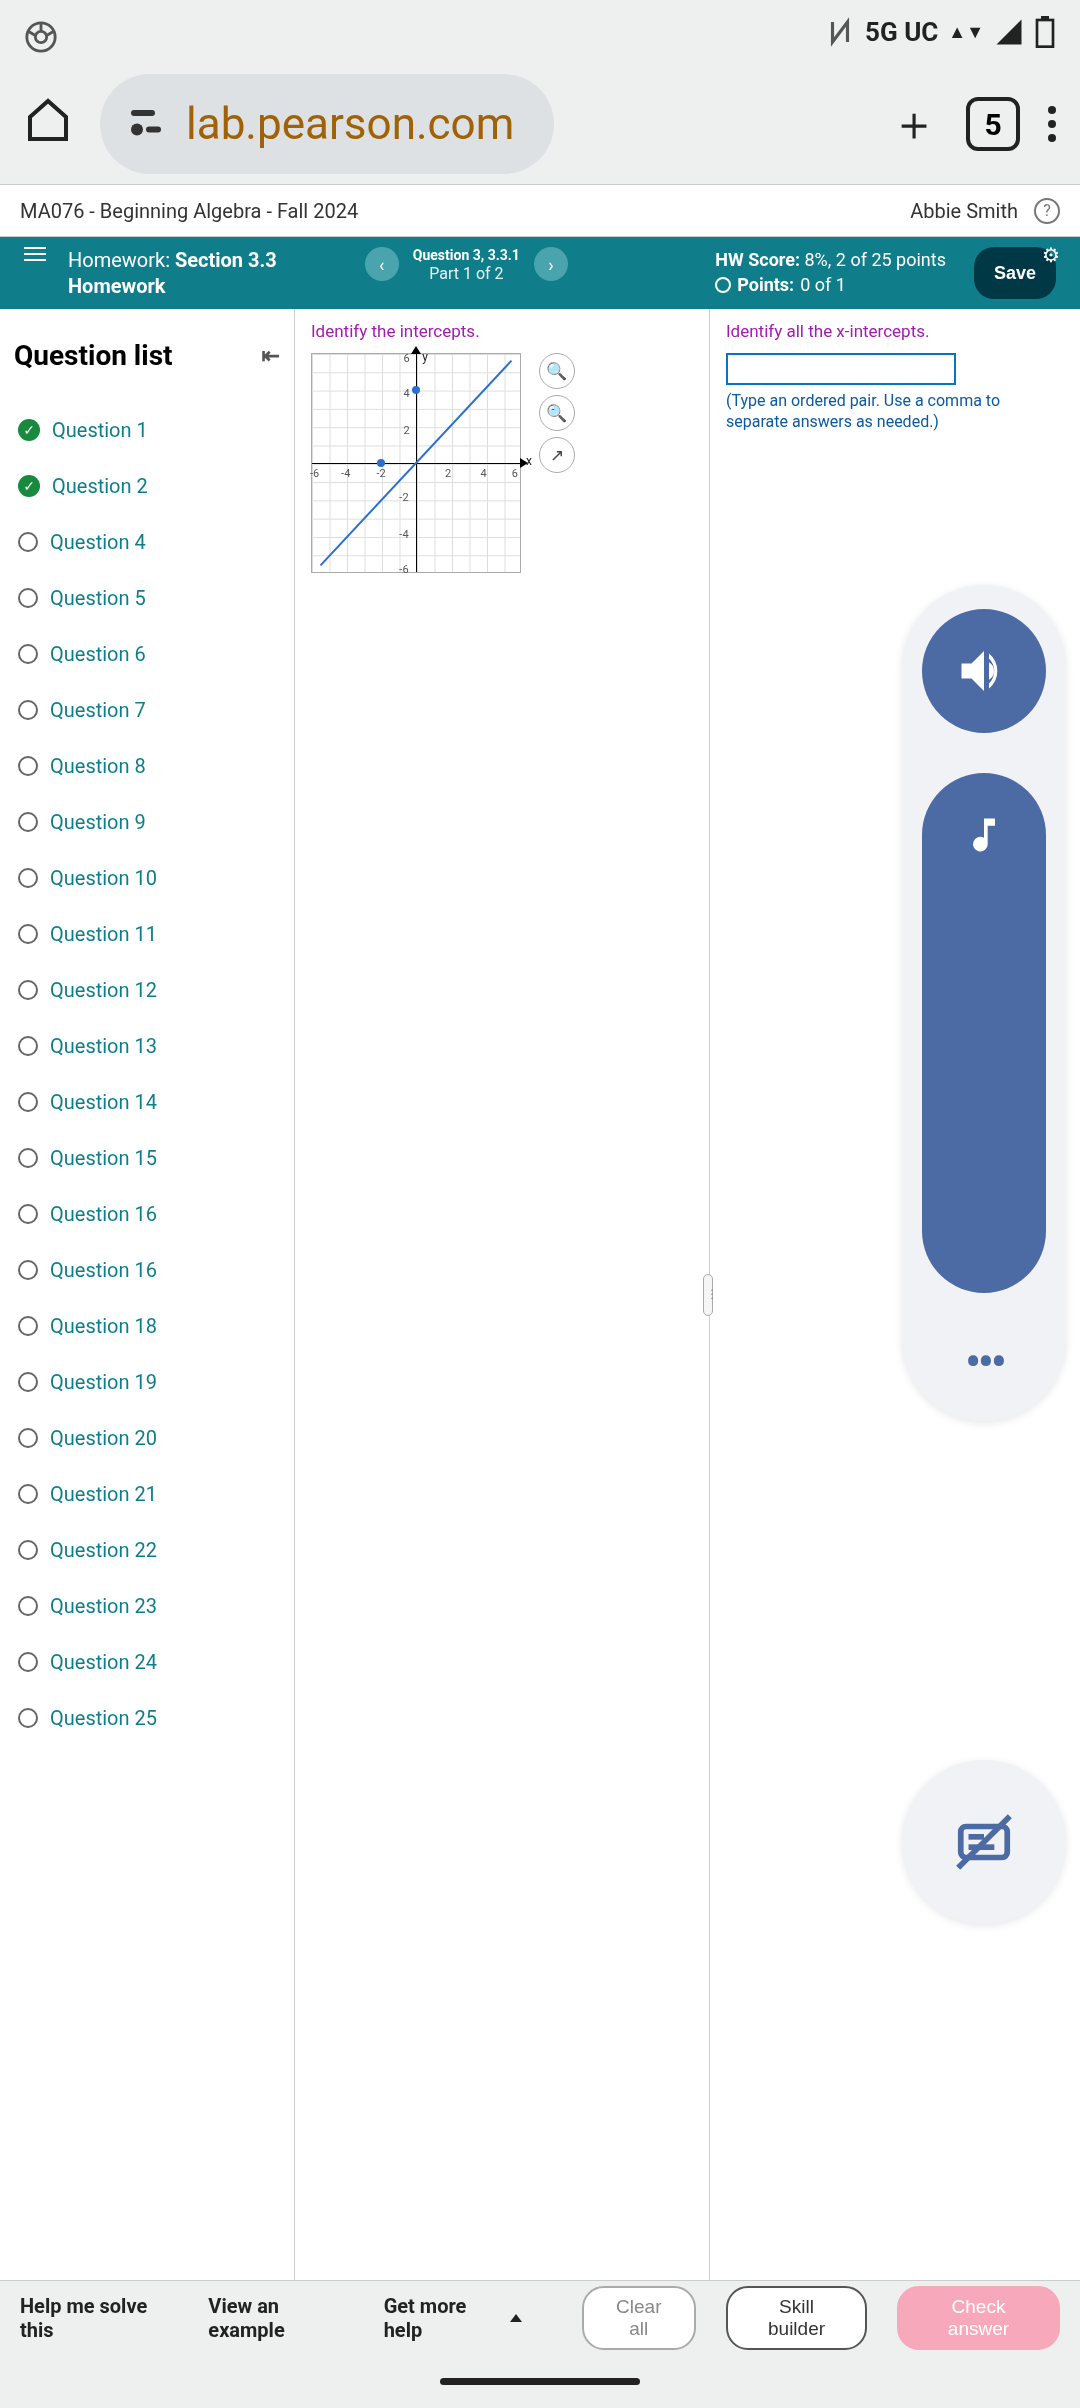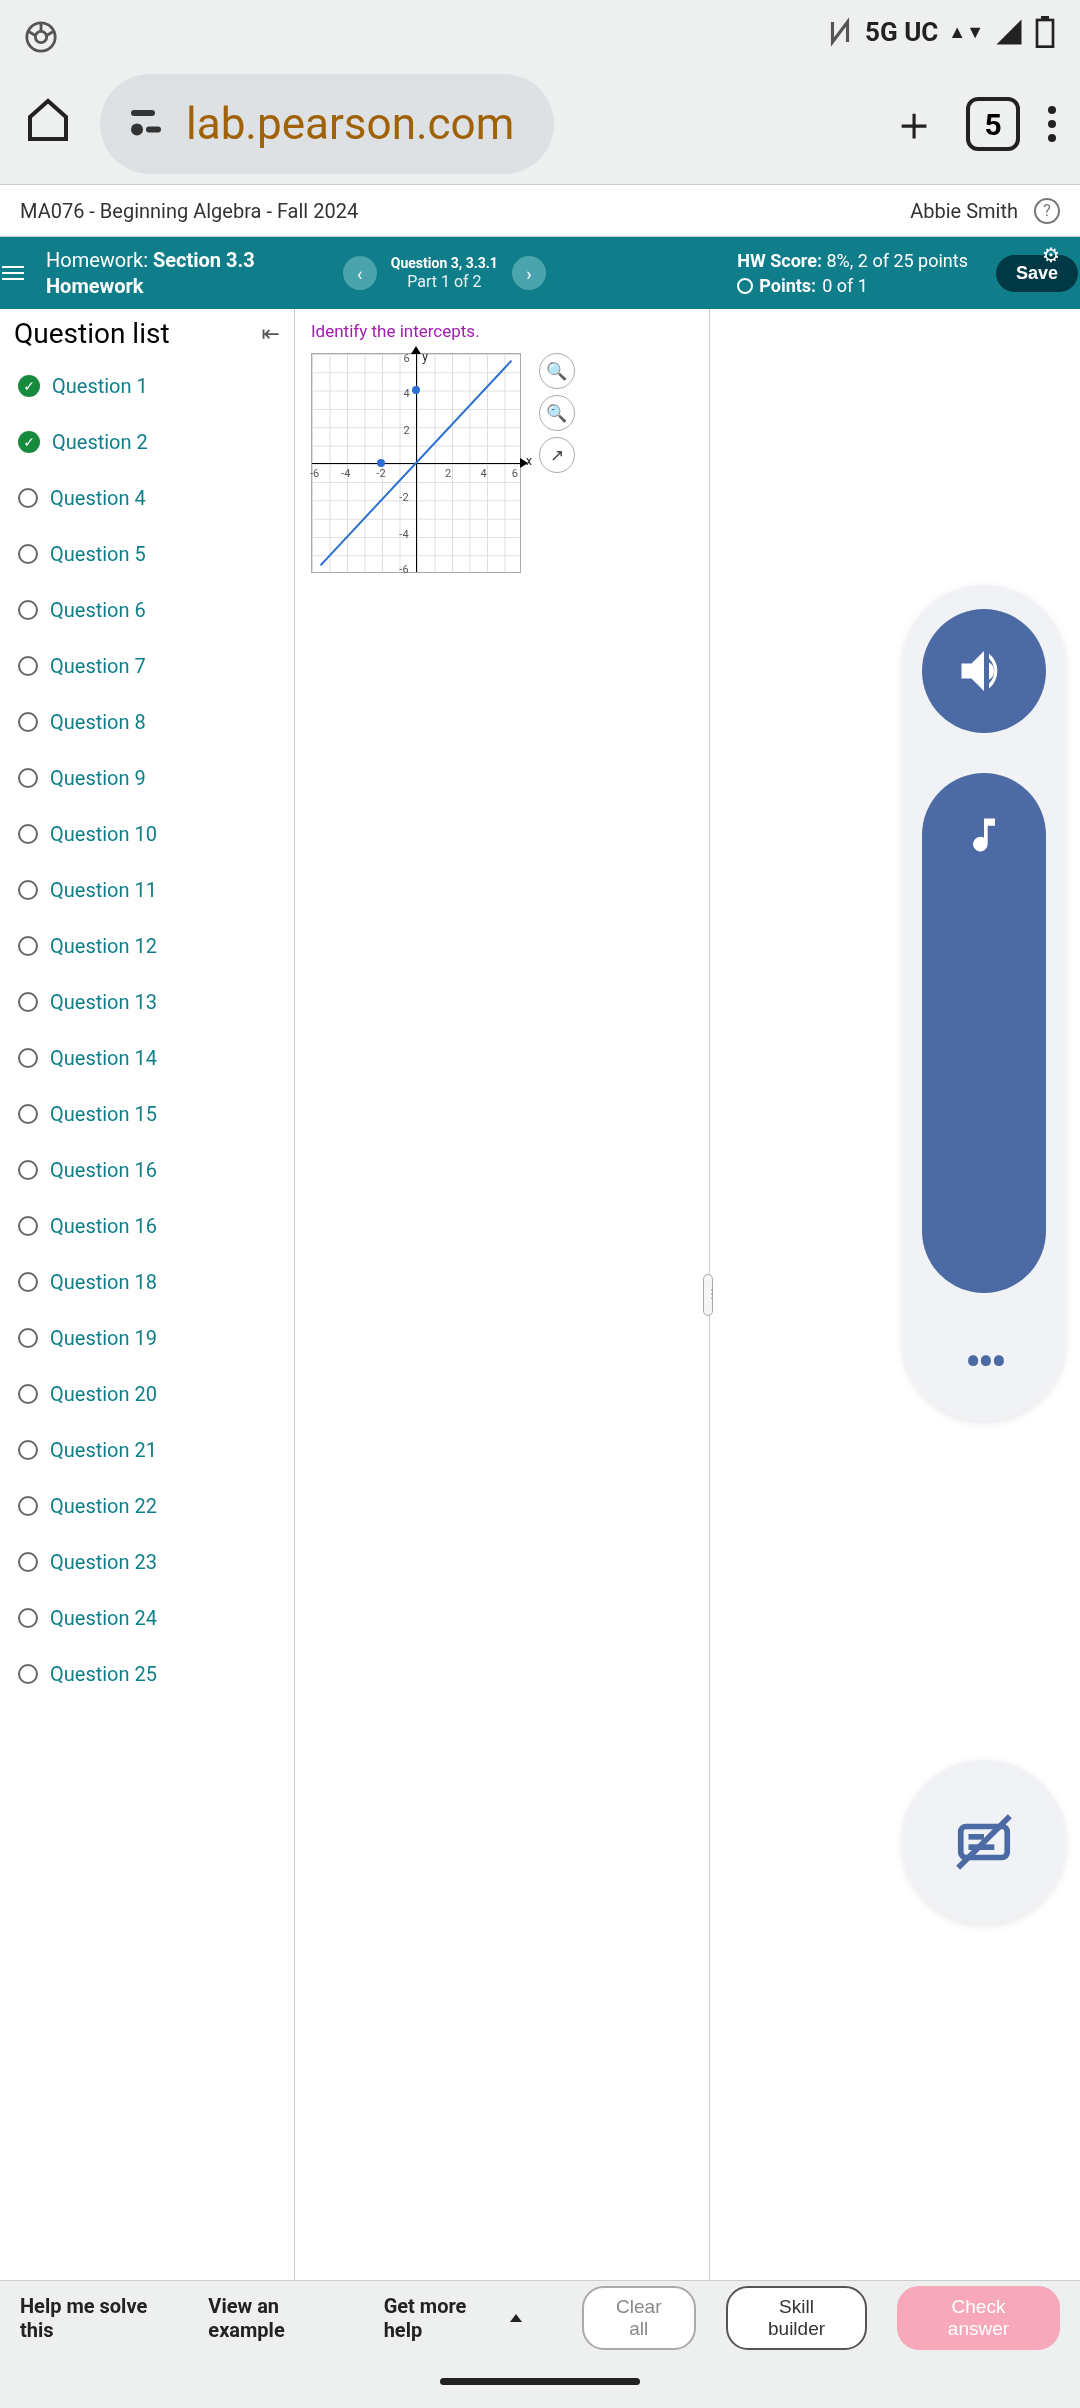--- a/index.html
+++ b/index.html
@@ -78,22 +78,21 @@
     border-bottom: 1px solid #ccc;
   }
   .course-header .user { margin-left:auto; color:#333; }
   .course-header .help { margin-left:16px; width:26px; height:26px; border:2px solid #777; border-radius:50%; display:flex; align-items:center; justify-content:center; font-size:16px; color:#777;}
 
   
   .hw-header {
     background: #0f7e8a;
     color: #fff;
     display: flex;
-    align-items: center;
-    padding: 10px 2px;
+    padding: 10px 24px;
     gap: 14px;
     position: relative;
   }
   .hamburger { display:flex; flex-direction:column; gap:4px; margin-right:8px; }
   .hamburger span { width:22px; height:2px; background:#fff; }
   .hw-title-block { line-height:1.3; font-size:20px; }
   .hw-title-block .row1 span:first-child { font-weight:400; }
   .hw-title-block .row1 span:last-child { font-weight:700; }
   .hw-title-block .row2 { font-weight:700; }
   .nav-circle {
@@ -113,21 +112,21 @@
   }
   .gear { position:absolute; right:20px; top:6px; color:#fff; font-size:20px; }
 
   
   .main-area { flex:1; display:flex; overflow:hidden; }
 
   
   .sidebar { width: 295px; border-right:1px solid #ccc; display:flex; flex-direction:column; }
   .qlist-header {
     display:flex; align-items:center; justify-content:space-between;
-    padding: 8px 14px; font-size:28px; font-weight:400;
+    padding: 30px 14px; font-size:28px; font-weight:700;
   }
   .collapse-icon { font-size:22px; color:#555; }
   .qlist { flex:1; overflow-y:auto; }
   .q-item {
     display:flex; align-items:center; gap:12px; padding:16px 14px;
     font-size:20px; color:#0f7e8a; cursor:pointer; border-left:4px solid transparent;
   }
   .q-item.active { background:#fdf2c4; border-left:4px solid #0f7e8a; }
   .status-circle { width:20px; height:20px; border:2px solid #666; border-radius:50%; flex-shrink:0; }
   .status-check { width:22px; height:22px; background:#178a3e; border-radius:50%; display:flex; align-items:center; justify-content:center; color:#fff; font-size:14px; flex-shrink:0; }
@@ -438,20 +437,25 @@
           </div>
           <div class="tool-btn" style="top:0">🔍</div>
           <div class="tool-btn" style="top:42px">
               <span style="position:relative">🔍<span style="position:absolute;left:5px;top:0;font-size:11px">-</span></span>
             </div>
           <div class="tool-btn" style="top:84px">↗</div>
         </div>
         <div class="drag-handle"></div>
       </div>
 
+      <div class="panel-right">
+        <div class="prompt">Identify all the x-intercepts.</div>
+        <input class="answer-input" style="">
+        <div class="hint-text">(Type an ordered pair. Use a comma to separate answers as needed.)</div>
+      </div>
     </div>
 
   </div>
 
   <div class="float-panel">
     <div class="fp-circle">
       <svg width="60" height="60" viewBox="0 0 24 24" fill="#fff">
           <path d="M3 9v6h4l5 5V4L7 9H3zm13 3a4 4 0 00-2-3.5v7A4 4 0 0016 12zm-2-7v2a7 7 0 010 10v2a9 9 0 000-14z"></path>
         </svg>
     </div>

